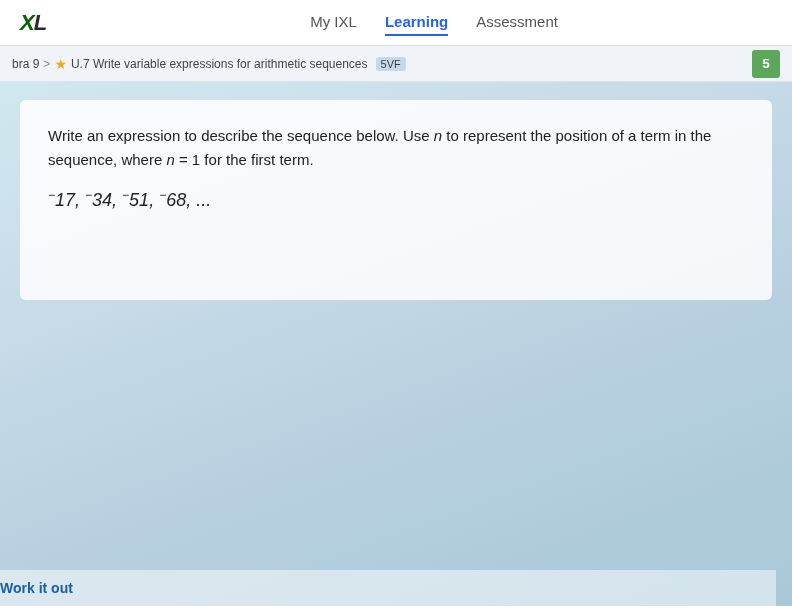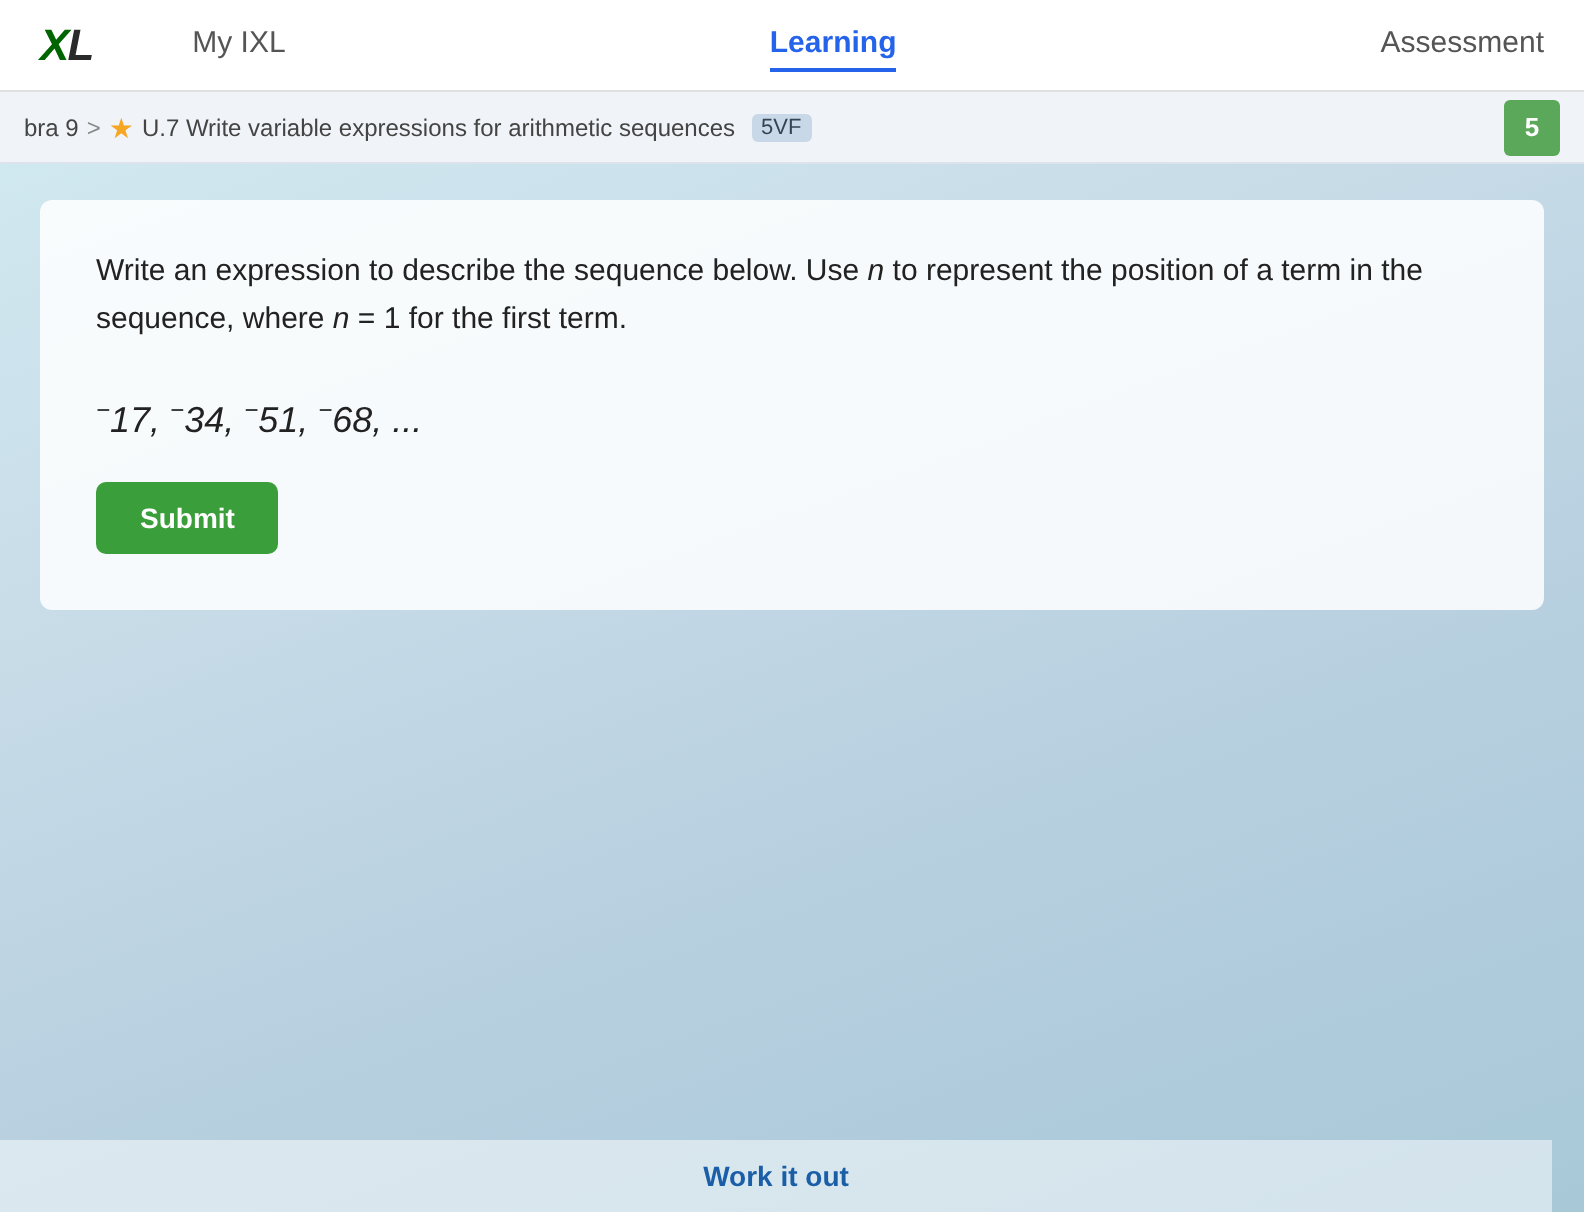--- a/index.html
+++ b/index.html
@@ -24,23 +24,23 @@
     .logo {
       font-size: 22px;
       font-weight: 900;
       color: #006400;
       font-style: italic;
       margin-right: 20px;
       letter-spacing: -1px;
     }
     .nav-links {
       display: flex;
-      gap: 46px;
+      gap: 28px;
       flex: 1;
-      justify-content: space-between;
+      justify-content: center;
     }
     .nav-link {
       font-size: 15px;
       color: #555;
       text-decoration: none;
       cursor: pointer;
       padding: 4px 0;
     }
     .nav-link.active {
       color: #2563eb;
@@ -103,21 +103,21 @@
       margin: 18px 20px 0 20px;
       border-radius: 6px;
       padding: 24px 28px 28px 28px;
       min-height: 200px;
     }
 
     .question-text {
       font-size: 15px;
       color: #222;
       line-height: 1.6;
-      margin-bottom: 26px;
+      margin-bottom: 16px;
     }
 
     .sequence-display {
       font-size: 18px;
       color: #222;
       margin-bottom: 20px;
       font-style: italic;
     }
 
     .answer-row {
@@ -157,21 +157,21 @@
       font-weight: 600;
       cursor: pointer;
     }
 
     
     .bottom-help {
       position: absolute;
       bottom: 0;
       left: 0;
       right: 16px;
-      text-align: center;
+      text-align: left;
       padding: 10px 0 8px 0;
       background: rgba(255,255,255,0.5);
     }
     .work-it-out {
       color: #1a5ea8;
       font-size: 14px;
       font-weight: 600;
       margin-bottom: 2px;
     }
     .not-ready {
@@ -213,19 +213,18 @@
     <div class="question-text">
       Write an expression to describe the sequence below. Use <em>n</em> to represent the position of a term
       in the sequence, where <em>n</em> = 1 for the first term.
     </div>
 
     <div class="sequence-display">
       <sup class="neg">−</sup>17, <sup class="neg">−</sup>34, <sup class="neg">−</sup>51, <sup class="neg">−</sup>68, ...
     </div>
 
 
-    <button class="submit-btn">Submit</button>
   </div>
 
   <div class="bottom-help">
     <div class="work-it-out">Work it out</div>
   </div>
 </div>
 
 </body></html>

